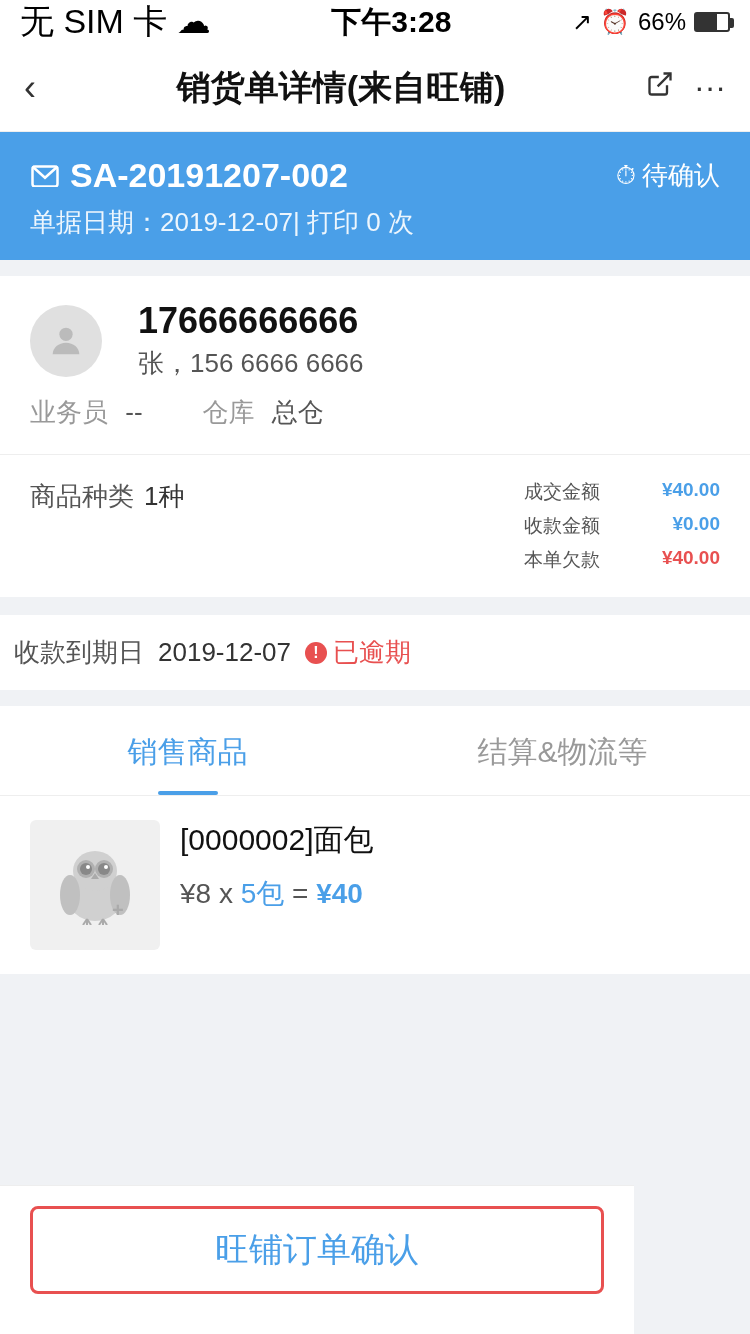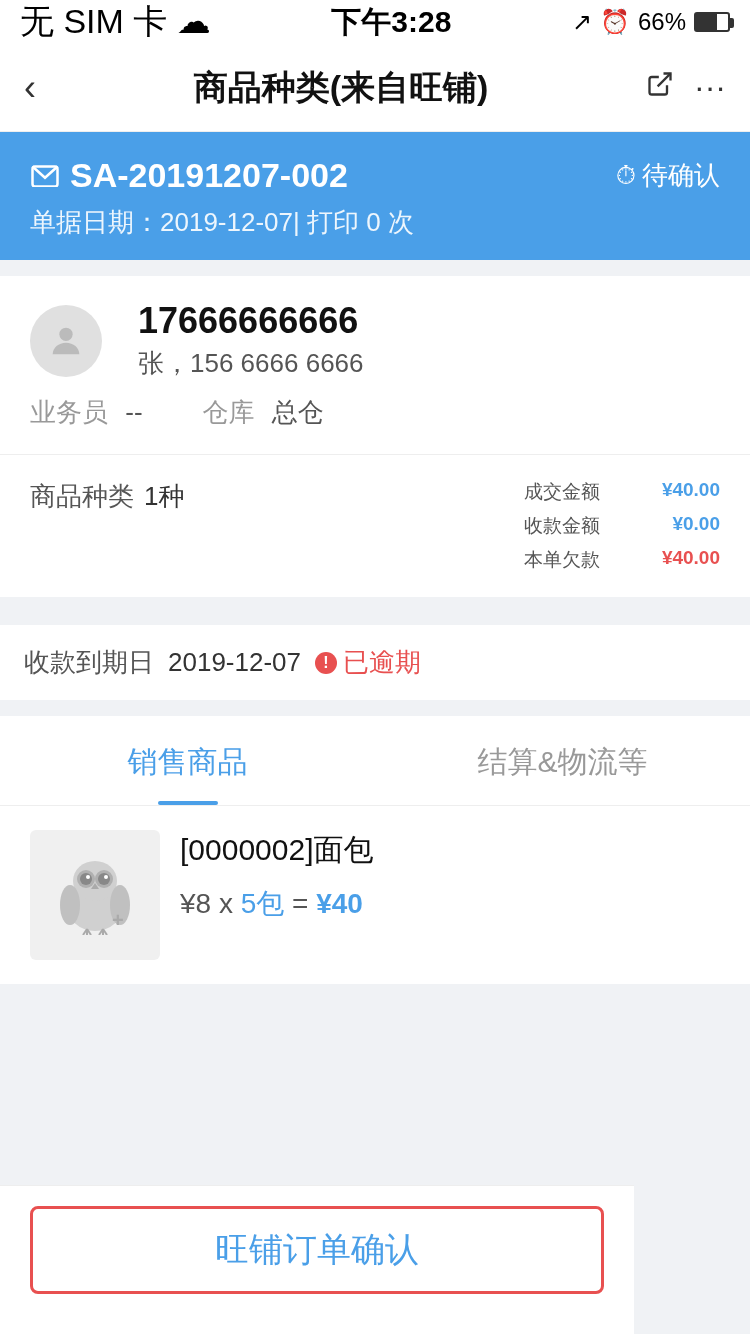--- a/index.html
+++ b/index.html
@@ -189,22 +189,22 @@
     .amount-value-red {
       color: #e85050;
       font-weight: 600;
       min-width: 100px;
       text-align: right;
     }
 
     
     .due-date-section {
       background: #fff;
-      margin-top: 28px;
-      padding: 20px 24px;
+      margin-top: 18px;
+      padding: 20px 14px;
       display: flex;
       align-items: center;
       gap: 14px;
       font-size: 26px;
       color: #555;
     }
     .due-date-label {
       color: #555;
     }
     .due-date-value {
@@ -346,21 +346,21 @@
     <span>⏰</span>
     <span>66%</span>
     <span style="display:inline-block;width:36px;height:20px;border:2px solid #333;border-radius:3px;background:linear-gradient(to right,#333 66%,transparent 66%);position:relative;">
         <span style="position:absolute;right:-6px;top:4px;width:4px;height:10px;background:#333;border-radius:0 2px 2px 0;"></span>
       </span>
   </div>
 </div>
 
 <div class="nav-bar">
   <span class="nav-back">‹</span>
-  <span class="nav-title">商品种类(来自旺铺)</span>
+  <span class="nav-title">销货单详情(来自旺铺)</span>
   <div class="nav-actions">
     <span class="nav-icon" style="font-size:28px;">
       <svg width="28" height="28" viewBox="0 0 24 24" fill="none" stroke="#333" stroke-width="2">
         <path d="M18 13v6a2 2 0 01-2 2H5a2 2 0 01-2-2V8a2 2 0 012-2h6"></path>
         <polyline points="15 3 21 3 21 9"></polyline>
         <line x1="10" y1="14" x2="21" y2="3"></line>
       </svg>
     </span>
     <span class="nav-icon">···</span>
   </div>

